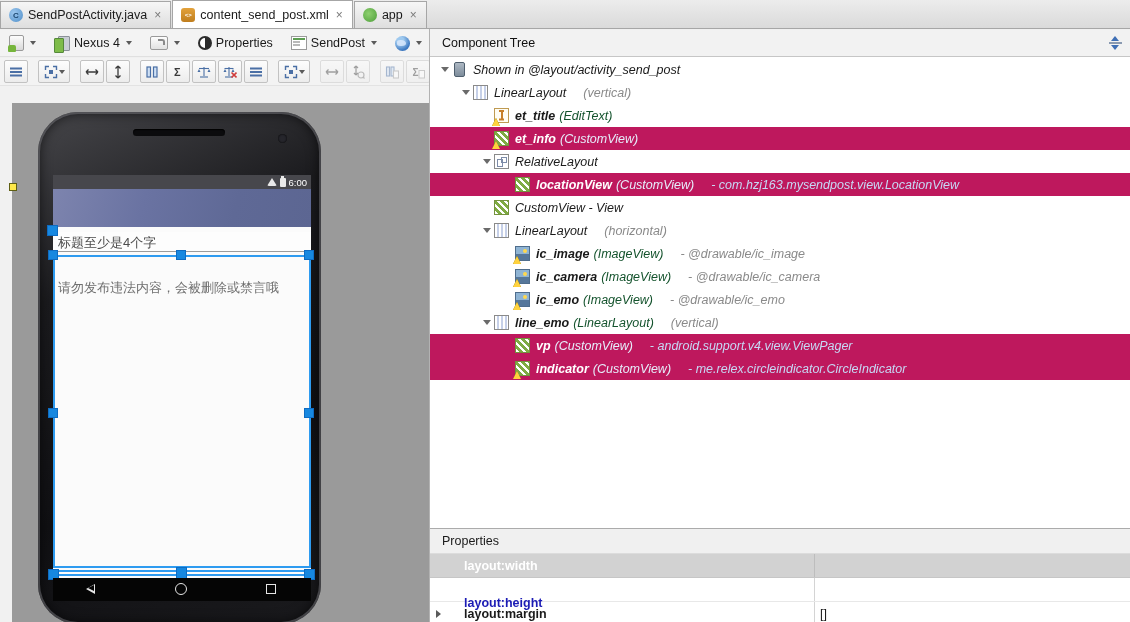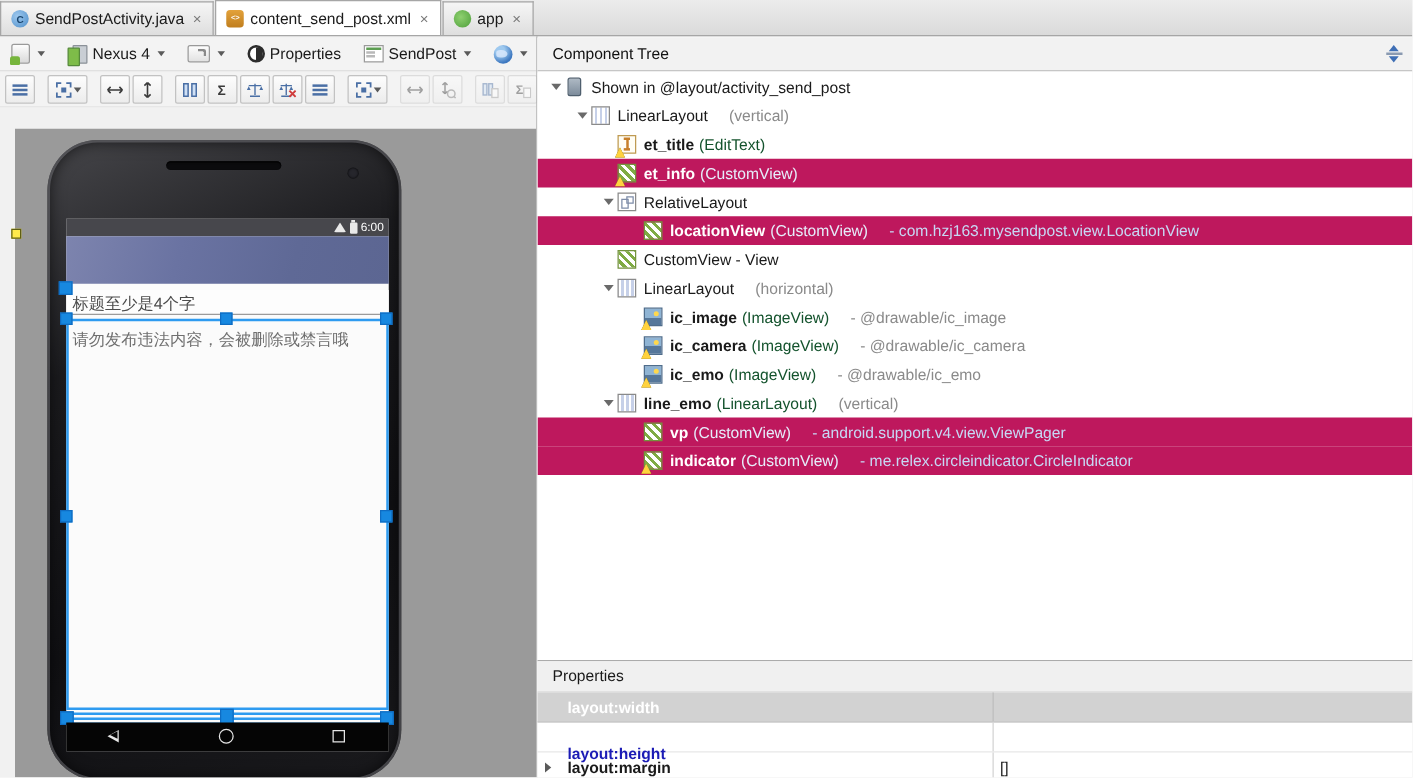--- a/index.html
+++ b/index.html
@@ -58,42 +58,42 @@
   .screen { position:absolute; left:15px; top:63px; width:258px; height:426px; background:#fbfbfb; overflow:visible; }
   .statusbar { position:absolute; left:0; top:0; width:258px; height:14px; background:#47474c; display:flex; align-items:center; justify-content:flex-end; gap:3px; padding-right:4px; color:#fff; font-size:9.5px; }
   .wifi { width:0; height:0; border-left:5px solid transparent; border-right:5px solid transparent; border-bottom:8px solid #e9e9e9; border-radius:2px; }
   .batt { width:6px; height:9px; background:#e9e9e9; border-radius:1px; position:relative; }
   .batt::before { content:""; position:absolute; top:-1.5px; left:1.5px; width:3px; height:1.5px; background:#e9e9e9; }
   .appbar { position:absolute; left:0; top:14px; width:258px; height:38px;
             background:linear-gradient(105deg,#7d84ae 0%,#6a73a2 35%,#5f6996 70%,#5c6692 100%); }
   .titlefield { position:absolute; left:0; top:57px; width:258px; height:20px; background:#fdfdfd; }
   .titlefield .hint { position:absolute; left:5px; top:2px; font-size:13px; color:#4c4c4c; }
   .titlefield::after { content:""; position:absolute; left:3px; right:3px; bottom:0; height:1px; background:#9b9b9b; }
-  .contenthint { position:absolute; left:5px; top:88px; font-size:13px; color:#6f6f6f; }
+  .contenthint { position:absolute; left:5px; top:104px; font-size:13px; color:#6f6f6f; }
   .selrect { position:absolute; left:0; top:80px; width:258px; height:313px; border:2px solid #2e9bf0; }
   .h { position:absolute; width:10px; height:10px; background:#1788e0; border:1px solid #0f6cc2; }
   .selline { position:absolute; left:0; width:258px; height:2px; background:#2e9bf0; }
   .navbar { position:absolute; left:0; top:403px; width:258px; height:23px; background:#050505; }
   .nv-back { position:absolute; left:33px; top:6px; width:0; height:0; border-top:5.5px solid transparent; border-bottom:5.5px solid transparent; border-right:9px solid transparent; border-right-color:transparent; }
   .nv-back::after { content:""; position:absolute; left:0px; top:-5.5px; width:0; height:0; border-top:5.5px solid transparent; border-bottom:5.5px solid transparent; border-right:9px solid #e6e6e6; }
   .nv-back::before { content:""; position:absolute; left:1.8px; top:-3.6px; width:0; height:0; border-top:3.8px solid transparent; border-bottom:3.8px solid transparent; border-right:6.2px solid #050505; z-index:1; }
   .nv-home { position:absolute; left:122px; top:5px; width:12px; height:12px; border:1.6px solid #e6e6e6; border-radius:50%; }
   .nv-rect { position:absolute; left:213px; top:6px; width:10px; height:10px; border:1.6px solid #e6e6e6; }
 
   
   .vdivider { position:absolute; left:429px; top:29px; width:1px; height:593px; background:#b2b2b2; }
   .rpanel { position:absolute; left:430px; top:30px; width:700px; height:592px; background:#fff; }
   .phead { height:27px; background:#f2f2f2; border-bottom:1px solid #c6c6c6; display:flex; align-items:center; padding:0 8px 0 12px; font-size:12.5px; color:#111; }
   .phead .spring { flex:1; }
   .collapse-ic { width:13px; height:14px; position:relative; }
   .collapse-ic::before { content:""; position:absolute; left:2px; top:0; width:0; height:0; border-left:4.5px solid transparent; border-right:4.5px solid transparent; border-bottom:5px solid #3f6fb5; }
   .collapse-ic::after { content:""; position:absolute; left:2px; bottom:0; width:0; height:0; border-left:4.5px solid transparent; border-right:4.5px solid transparent; border-top:5px solid #3f6fb5; }
   .collapse-ic i { position:absolute; left:0; top:6px; width:13px; height:1.5px; background:#8a9ab1; }
 
-  .tree { position:absolute; left:0; top:28px; width:700px; height:470px; background:#fff; overflow:hidden; }
+  .tree { position:absolute; left:0; top:28px; width:700px; height:470px; background:#fff; overflow:hidden;font-style:italic; }
   .trow { position:relative; height:23px; display:flex; align-items:center; white-space:nowrap; font-size:12.5px; }
   .trow.sel { background:#be185d; }
   .arr { width:14px; flex:0 0 auto; display:flex; align-items:center; justify-content:center; }
   .arr i { width:0; height:0; border-left:4.5px solid transparent; border-right:4.5px solid transparent; border-top:5.5px solid #6a6a6a; }
   .nico { width:16px; height:16px; margin-right:5px; position:relative; flex:0 0 auto; }
   .nbase { position:absolute; left:0; top:0; width:15px; height:15px; border:1px solid #8a8a8a; background:#fff; }
   .nico.device .nbase { width:11px; left:2px; background:linear-gradient(#aeb9c4,#7d8c9b); border-color:#4f5f6e; border-radius:2px; }
   .nico.linear .nbase { background:repeating-linear-gradient(90deg,#fff 0 2px,#c6d0e8 2px 4px); }
   .nico.custom .nbase { background:repeating-linear-gradient(45deg,#fff 0 2.5px,#7fab43 2.5px 5px); border-color:#74933e; }
   .nico.edittext .nbase { border-color:#bf9a52; background:#fffdf4; }
@@ -107,21 +107,21 @@
   .tname { color:#1a1a1a; } .tname.b { font-weight:bold; }
   .tparen { color:#14532d; margin-left:4px; }
   .tgray { color:#8a8a8a; margin-left:17px; }
   .trow.sel .tname { color:#fff; }
   .trow.sel .tparen { color:#e6edfb; }
   .trow.sel .tgray { color:#c7d8f5; }
 
   
   .props { position:absolute; left:0; top:498px; width:700px; height:94px; border-top:1px solid #ababab; background:#fff; }
   .props .phead2 { height:25px; background:#f0f0f0; border-bottom:1px solid #dcdcdc; display:flex; align-items:center; padding-left:12px; font-size:12.5px; }
-  .prow { position:relative; height:24px; display:flex; align-items:center; border-bottom:1px solid #e8e8e8; font-size:12.5px; }
+  .prow { position:relative; height:24px; display:flex; align-items:center; border-bottom:1px solid #e8e8e8; font-size:12.5px;gap:10px; }
   .prow .pexp { width:16px; display:flex; align-items:center; justify-content:center; flex:0 0 auto; }
   .prow .pexp i { width:0; height:0; border-top:4px solid transparent; border-bottom:4px solid transparent; border-left:5px solid #5a5a5a; }
   .pname { font-weight:bold; padding-left:8px; width:364px; flex:0 0 auto; }
   .prow .pval { flex:1; align-self:stretch; display:flex; align-items:center; border-left:1px solid #d4d4d4; padding-left:5px; }
   .prow.psel { background:#d2d2d2; border-bottom:1px solid #c6c6c6; }
   .prow.psel .pname { color:#fff; }
   .prow.psel .pval { border-left-color:#bdbdbd; }
   .prow.pblue .pname { color:#1b1bb5;margin-top:26px; }
 </style>
 </head>

